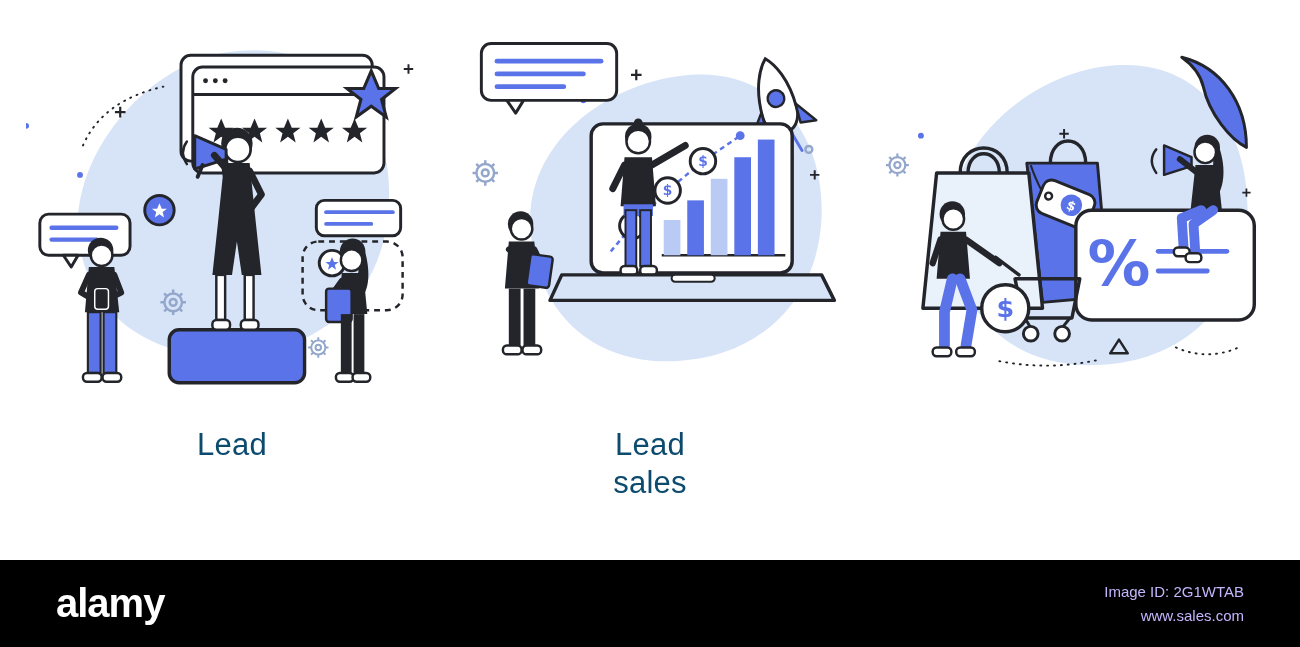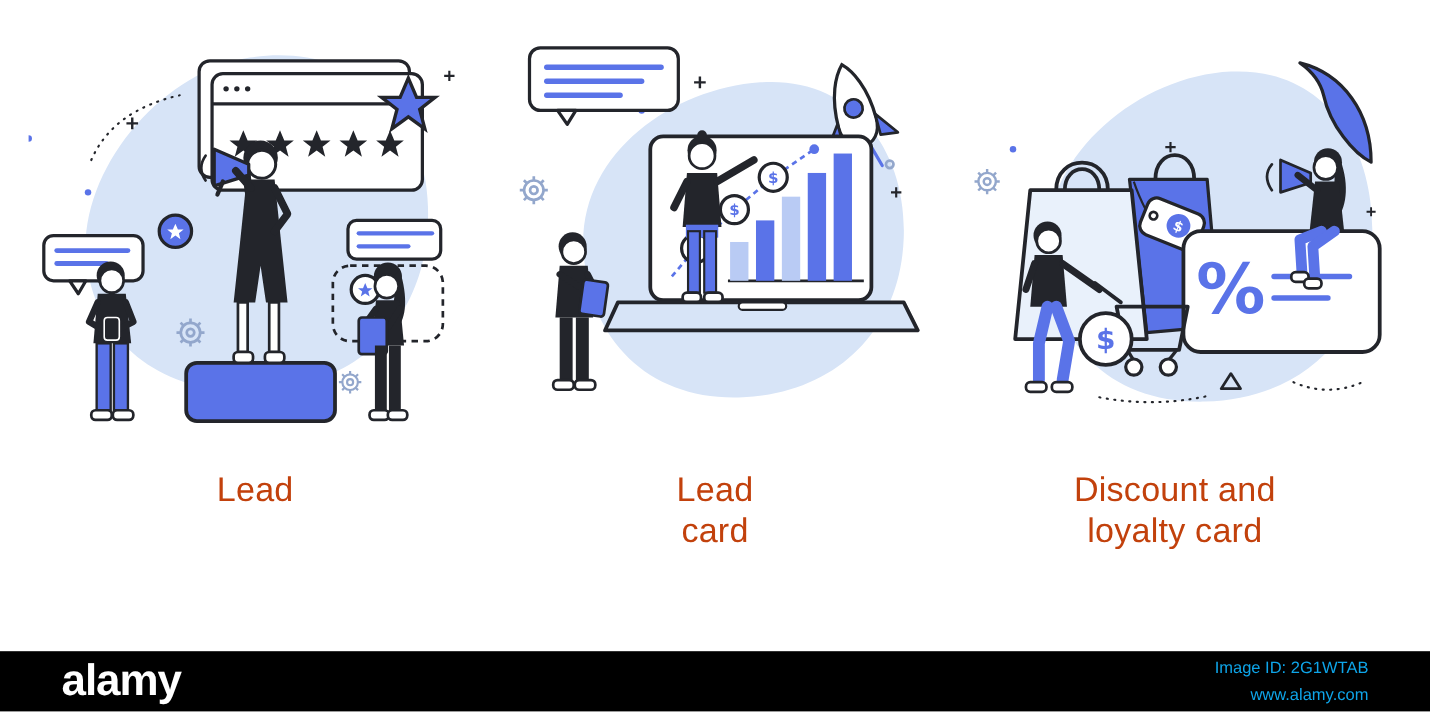--- a/index.html
+++ b/index.html
@@ -8,29 +8,29 @@
     overflow:hidden; font-family:"Liberation Sans", sans-serif;
   }
   .figures {
     position:absolute; top:18px; left:0; width:100%;
     display:flex; justify-content:center; gap:6px;
   }
   figure.fig { margin:0; width:412px; display:flex; flex-direction:column; align-items:center; }
   figure.fig svg { width:412px; height:402px; display:block; }
   figcaption {
     margin-top:6px; text-align:center; font-size:31px; line-height:1.22;
-    color:#c2410c; letter-spacing:0.2px;
+    color:#0c4a6e; letter-spacing:0.2px;
   }
   .footer {
-    position:absolute; left:0; right:0; bottom:0; height:55px; background:#000000;
+    position:absolute; left:0; right:0; bottom:0; height:87px; background:#000000;
     display:flex; align-items:center; justify-content:space-between;
     padding:0 56px; box-sizing:border-box;
   }
   .brand { color:#ffffff; font-size:40px; font-weight:bold; letter-spacing:-1px; }
-  .meta { color:#0ea5e9; text-align:right; font-size:15px; line-height:1.55; }
+  .meta { color:#c4b5fd; text-align:right; font-size:15px; line-height:1.55; }
   svg text { font-family:"DejaVu Sans", sans-serif; }
 </style>
 </head>
 <body>
 
 <div class="canvas">
 
   <svg width="0" height="0" style="position:absolute">
     <defs>
       <path id="star5" d="M0,-10 L2.94,-3.09 L9.51,-3.09 L4.05,1.18 L5.88,8.09 L0,3.82 L-5.88,8.09 L-4.05,1.18 L-9.51,-3.09 L-2.94,-3.09 Z"></path>
@@ -235,21 +235,21 @@
           <line x1="92" y1="236" x2="98" y2="248" stroke="#23252B" stroke-width="6" stroke-linecap="round"></line>
           <rect x="86" y="242" width="23" height="32" rx="3" fill="#5A73E8" stroke="#23252B" stroke-width="2.5" transform="rotate(8 97 258)"></rect>
           <rect x="66" y="276" width="12" height="58" fill="#23252B"></rect>
           <rect x="81" y="276" width="12" height="58" fill="#23252B"></rect>
           <rect x="60" y="334" width="19" height="9" rx="4" fill="#ffffff" stroke="#23252B" stroke-width="2.5"></rect>
           <rect x="80" y="334" width="19" height="9" rx="4" fill="#ffffff" stroke="#23252B" stroke-width="2.5"></rect>
         </g>
       </svg>
       <figcaption>
         <span>Lead</span><br>
-        <span>card</span>
+        <span>sales</span>
       </figcaption>
     </figure>
 
     <figure class="fig">
       <svg viewBox="0 0 420 410">
         <path fill="#D7E4F7" d="M262,48 C348,44 396,116 393,202 C390,292 328,352 238,354 C148,356 94,298 91,212 C88,126 176,52 262,48 Z"></path>
 
         <path d="M326,40 C366,50 392,86 392,132 C376,124 354,98 348,70 C345,58 336,47 326,40 Z" fill="#5A73E8" stroke="#23252B" stroke-width="3" stroke-linejoin="round"></path>
 
         <g stroke="#23252B">
@@ -326,29 +326,25 @@
           <line x1="212" y1="306" x2="204" y2="316" stroke="#23252B" stroke-width="3"></line>
           <circle cx="172" cy="322" r="7.5" fill="#ffffff" stroke="#23252B" stroke-width="3"></circle>
           <circle cx="204" cy="322" r="7.5" fill="#ffffff" stroke="#23252B" stroke-width="3"></circle>
         </g>
 
         <g>
           <circle cx="146" cy="296" r="24" fill="#ffffff" stroke="#23252B" stroke-width="3.5"></circle>
           <text x="146" y="305" font-size="26" font-weight="bold" fill="#5A73E8" text-anchor="middle">$</text>
         </g>
       </svg>
-      <figcaption>
-        <span>Discount and</span><br>
-        <span>loyalty card</span>
-      </figcaption>
     </figure>
 
   </div>
 
   <div class="footer">
     <div class="brand">alamy</div>
     <div class="meta">
       <div>Image ID: 2G1WTAB</div>
-      <div>www.alamy.com</div>
+      <div>www.sales.com</div>
     </div>
   </div>
 
 </div>
 
 </body></html>

